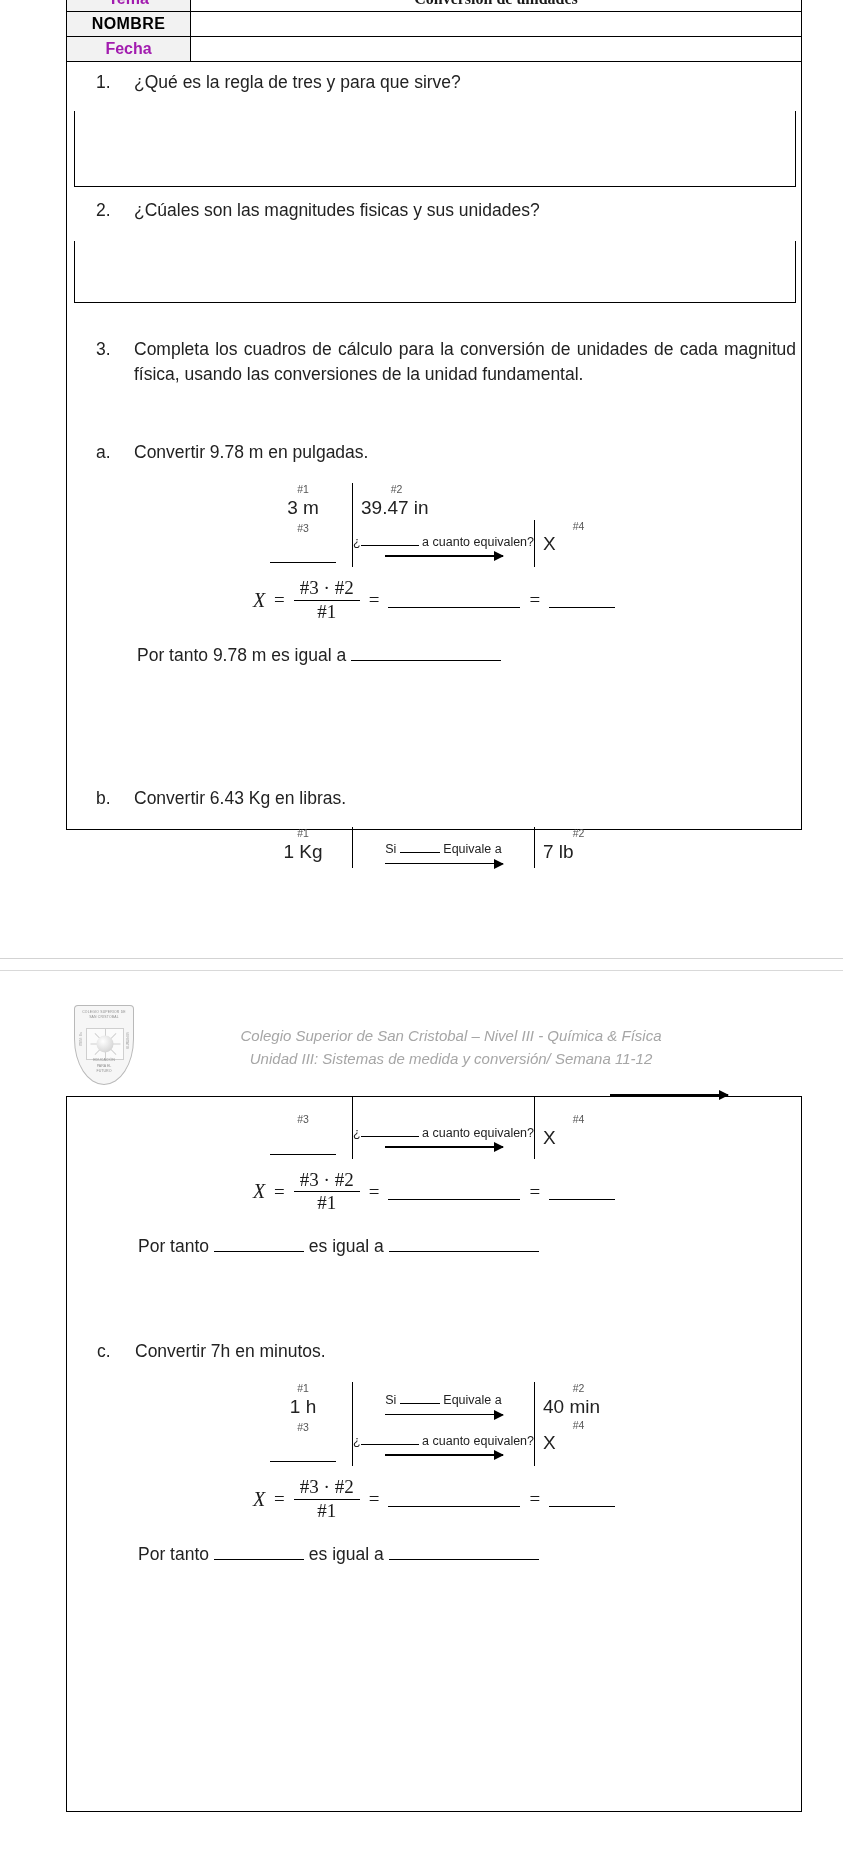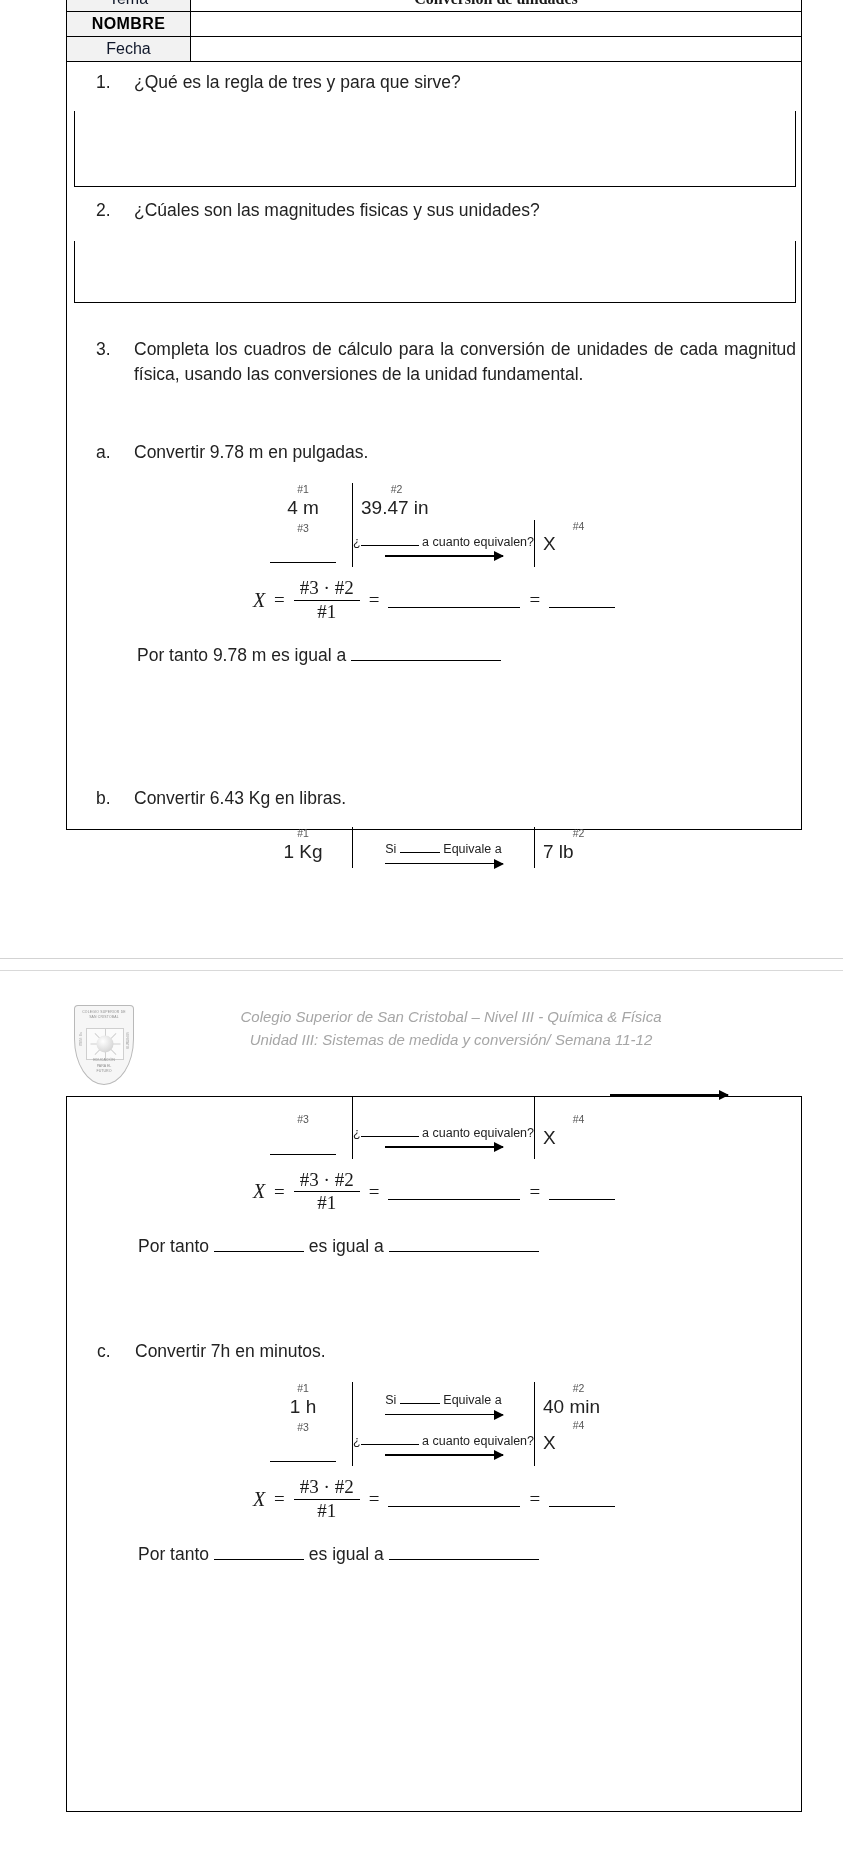--- a/index.html
+++ b/index.html
@@ -43,22 +43,22 @@
     border: 1.4px solid #000;
     height: 25px;
     padding: 0 16px;
     font-size: 16px;
     margin-top: 44px;
   }
   .id-label {
     width: 124px;
     background: #f2f2f2;
     text-align: center;
-    font-weight: 400;
-    color: #0f172a;
+    font-weight: 700;
+    color: #a21caf;
   }
   .id-label.bold { font-weight: 700; color: #000; letter-spacing: .4px; }
   .id-value { background: #fff; }
   .topic-title {
     text-align: center;
     font-family: "Liberation Serif", serif;
     font-weight: 700;
     font-size: 17px;
   }
 
@@ -213,21 +213,21 @@
     position: absolute;
     left: 0; top: 985px;
     width: 843px; height: 887px;
     background: #fff;
   }
   .p2head {
     position: absolute;
     left: 66px; top: 20px;
     width: 736px;
     display: flex;
-    align-items: flex-start;
+    align-items: center;
   }
   .logo {
     width: 66px; height: 84px;
     flex: none;
     position: relative;
     margin-left: 8px;
   }
   .shield {
     width: 60px; height: 80px;
     background: #f6f6f6;
@@ -366,21 +366,21 @@
   <div class="qwrap" style="top:440px;">
     <div class="qtext qnum-row" style="padding-left:30px;">
       <span class="qnum">a.</span>
       <span class="qbody">Convertir 9.78 m en pulgadas.</span>
     </div>
 
     <div class="conv" style="margin-top:18px;">
       <div class="conv-row">
         <div class="cell-left">
           <span class="tag">#1</span>
-          <span class="val">4 m</span>
+          <span class="val">3 m</span>
         </div>
         <div class="cell-right">
           <span class="tag" style="text-align:center;">#2</span>
           <span class="val">39.47 in</span>
         </div>
       </div>
 
       <div class="conv-row">
         <div class="cell-left" style="padding-top:2px;">
           <span class="tag">#3</span>

